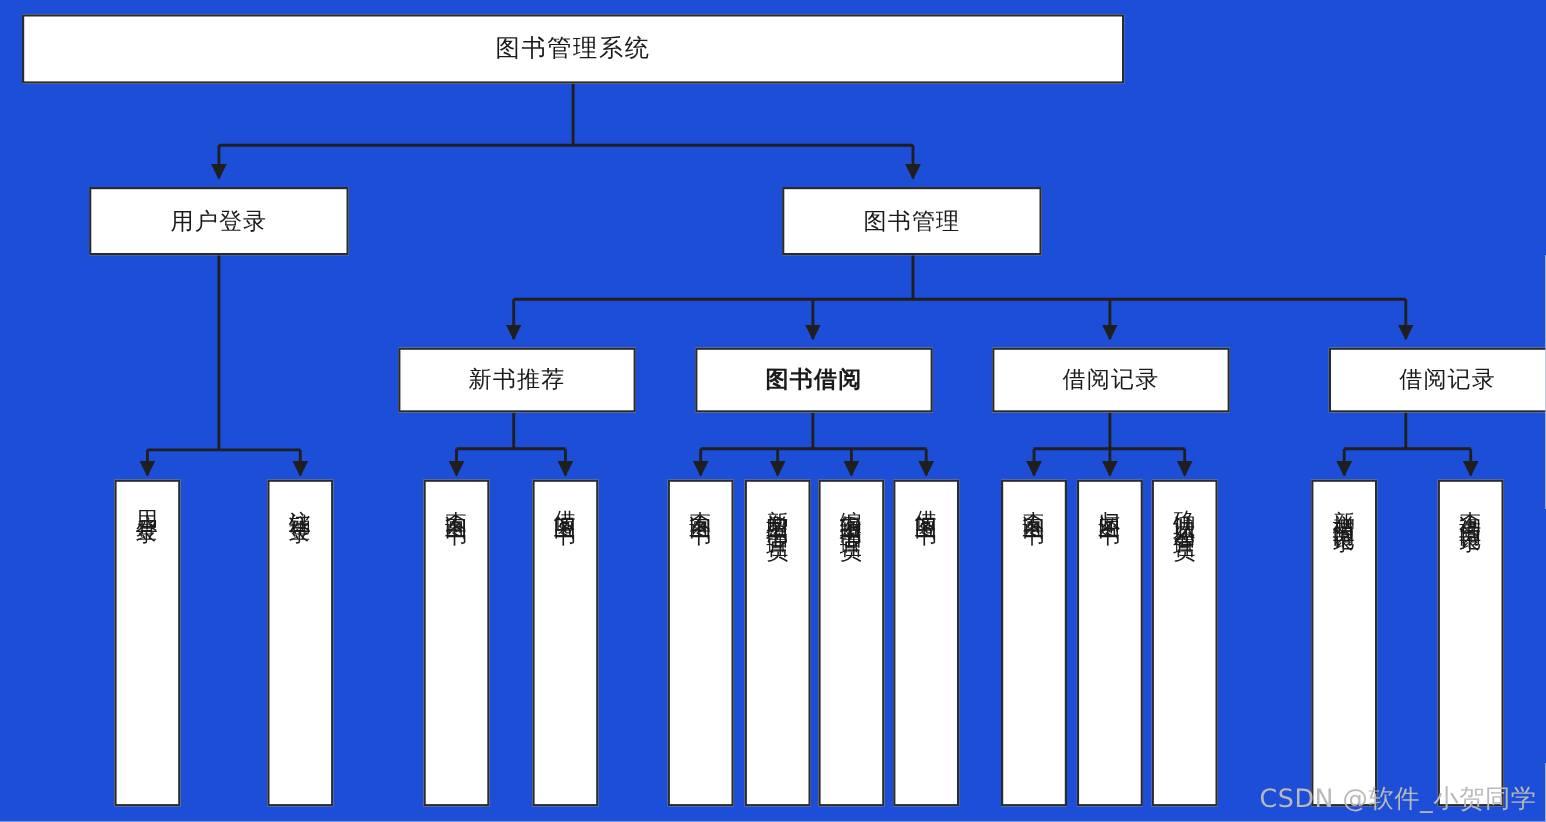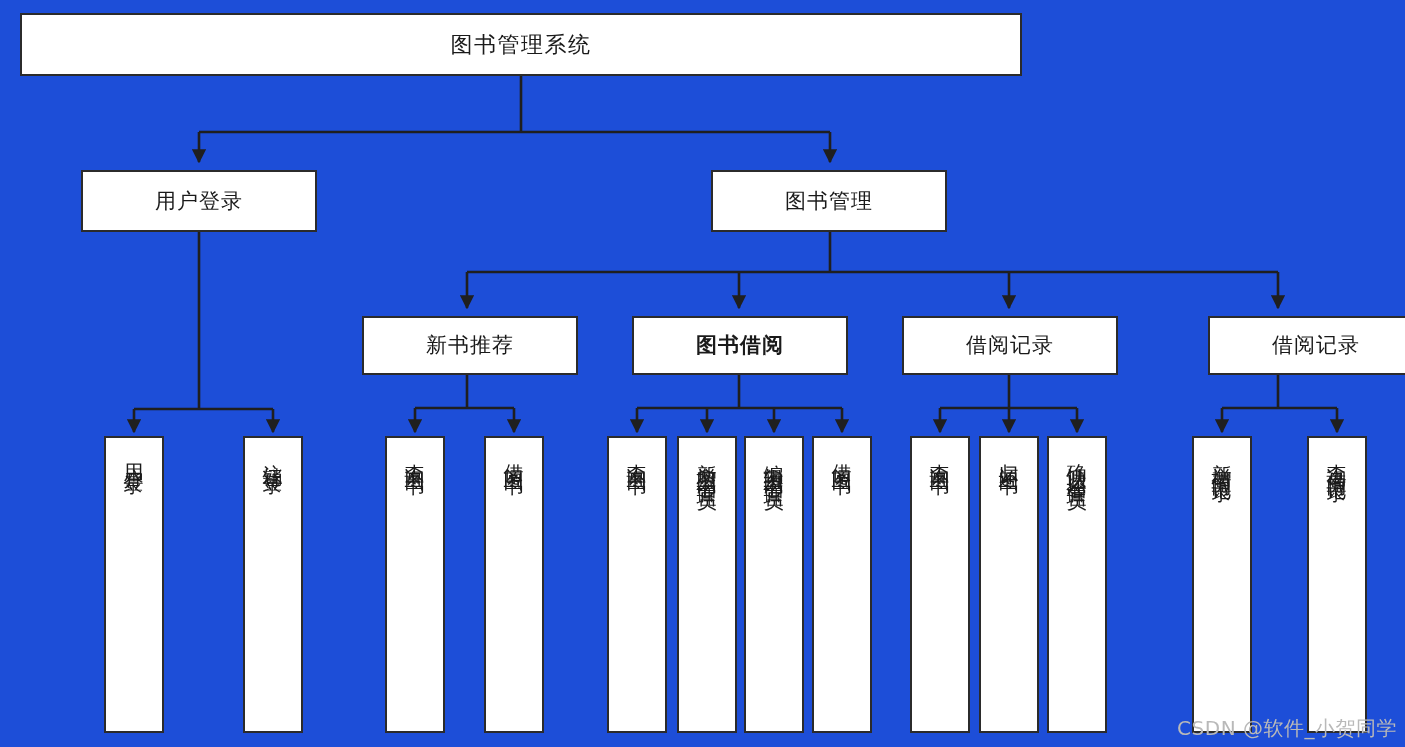--- a/index.html
+++ b/index.html
@@ -59,21 +59,21 @@
     writing-mode: vertical-rl;
     text-orientation: upright;
     font-size: 20px;
     letter-spacing: 4px;
     line-height: 1;
   }
   #watermark {
     position: absolute;
     right: 8px;
     bottom: 5px;
-    font-size: 20px;
+    font-size: 23px;
     color: #b9b9b9;
     letter-spacing: 0.5px;
     white-space: nowrap;
     font-family: "DejaVu Sans", "Liberation Sans", sans-serif;
   }
 </style>
 </head>
 <body>
 
 <div id="canvas">

